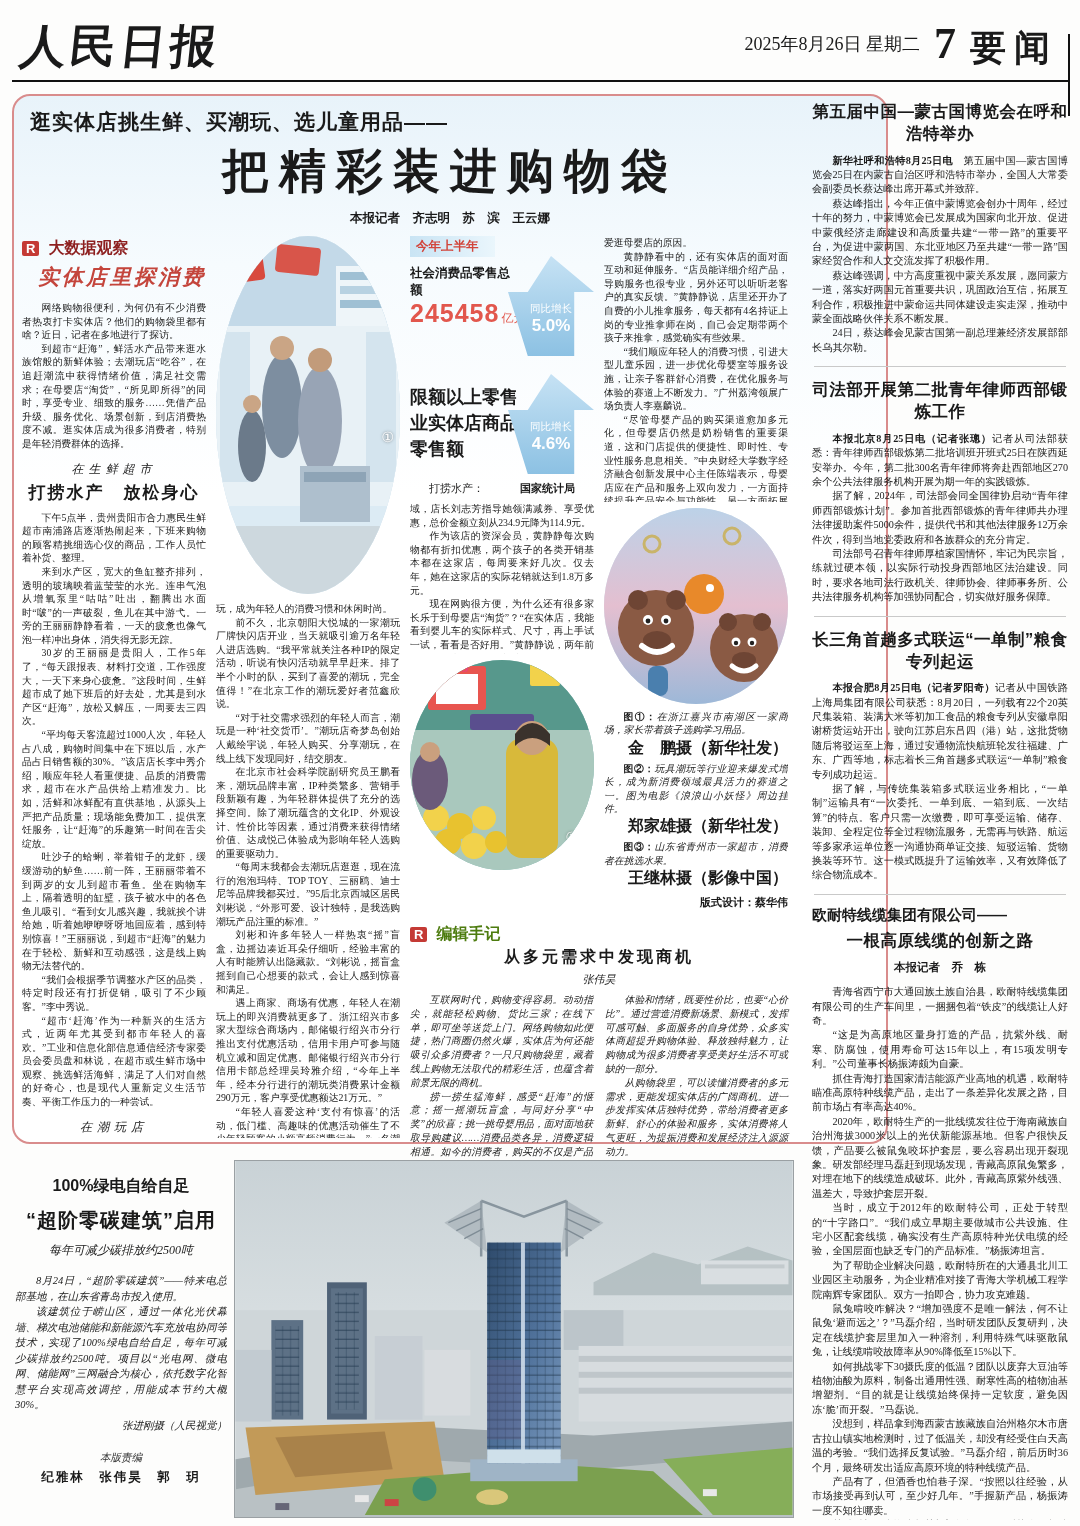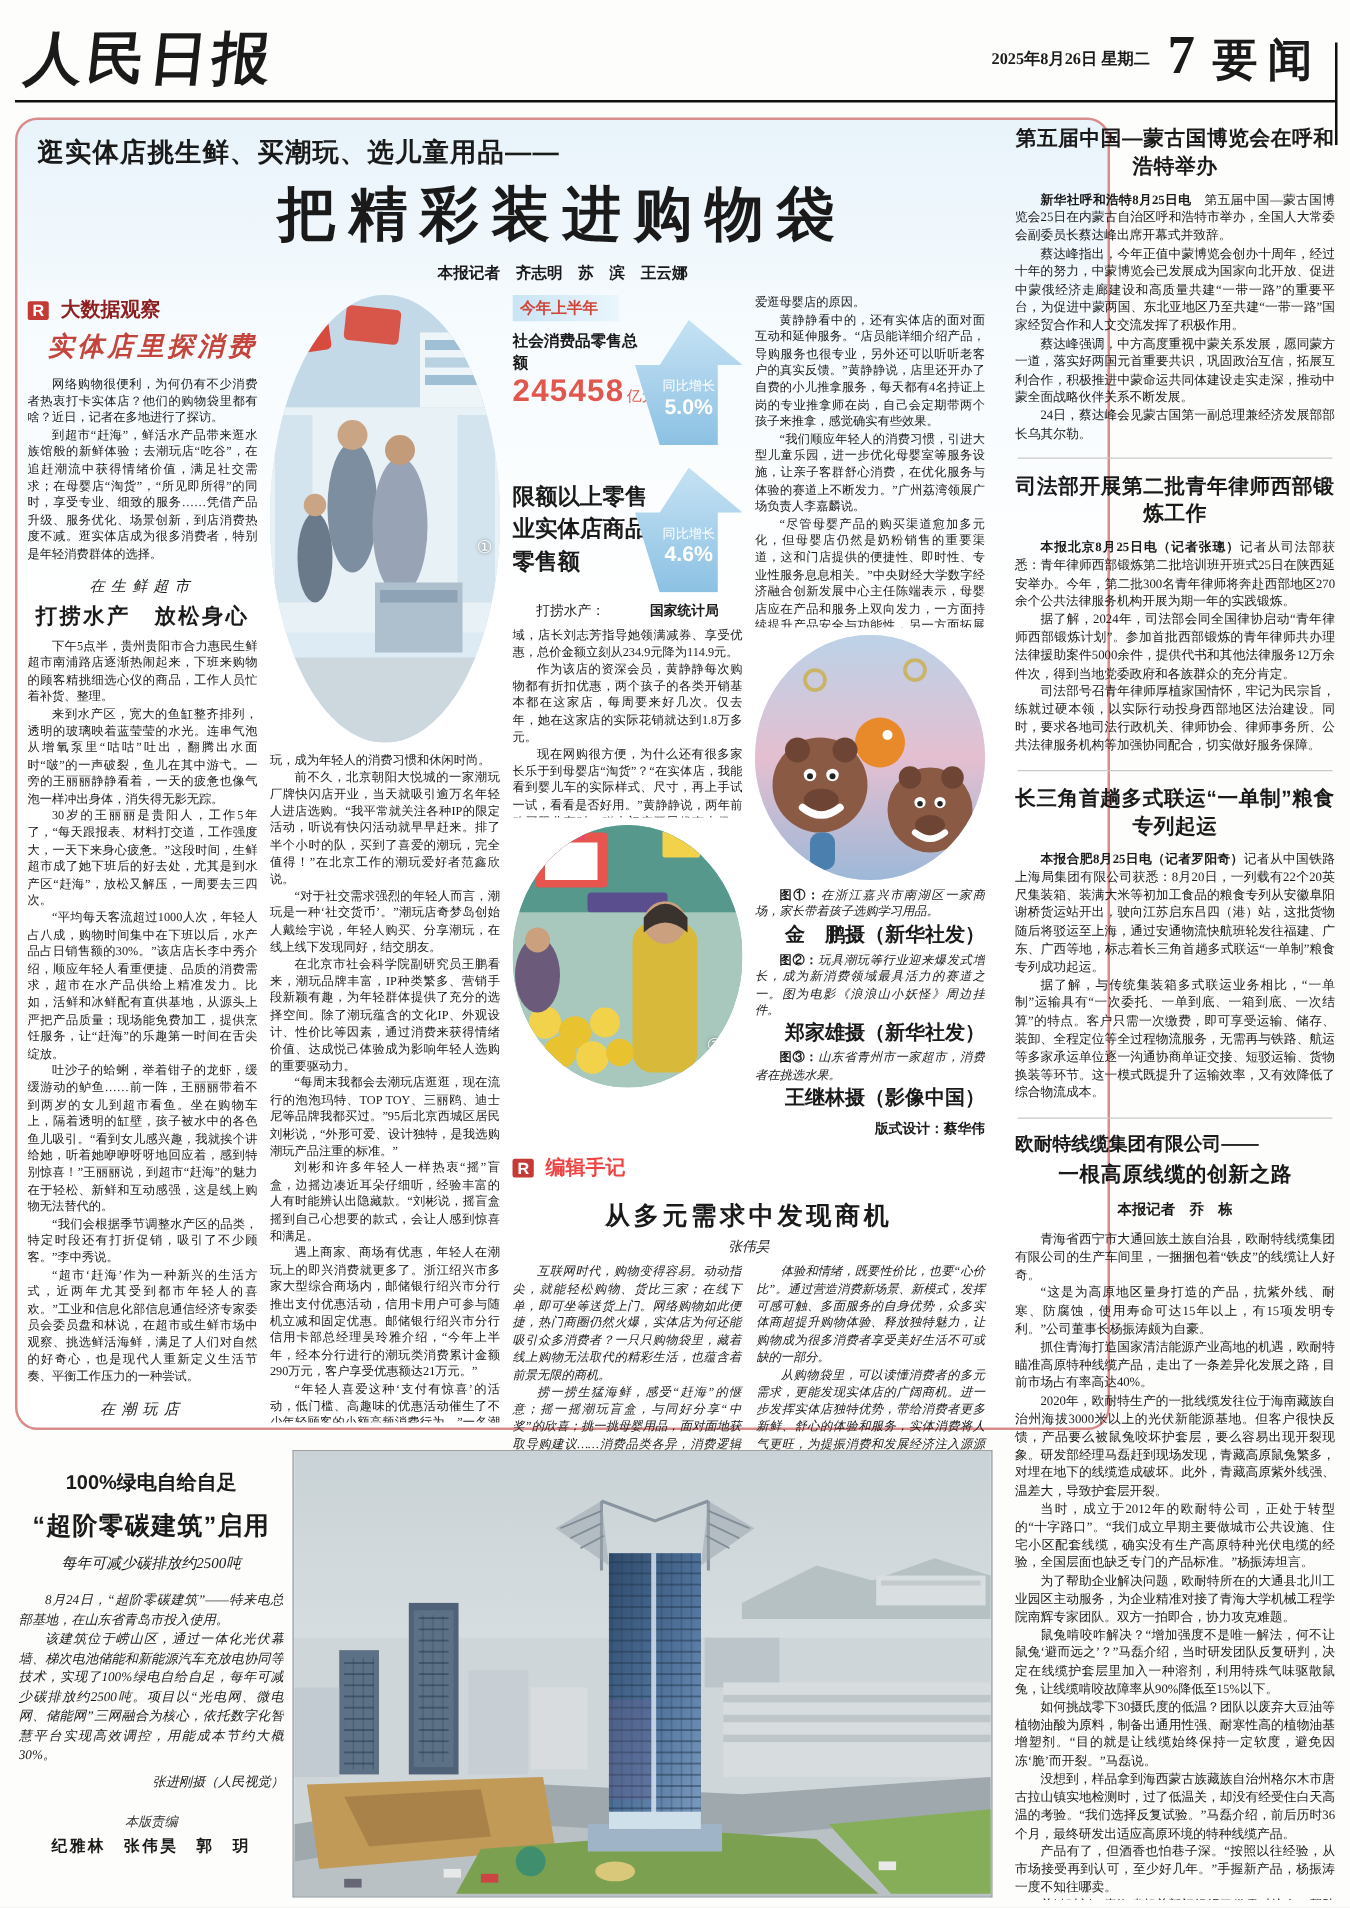--- a/index.html
+++ b/index.html
@@ -3,21 +3,21 @@
 <meta charset="utf-8">
 <style>
   html,body{margin:0;padding:0;background:#e9e9e9;}
   .page{position:relative;width:1080px;height:1526px;background:#fdfdfc;overflow:hidden;
         font-family:"Liberation Serif","DejaVu Serif",serif;color:#1a1a1a;}
   .sans{font-family:"Liberation Sans","DejaVu Sans",sans-serif;}
   
   .mast{position:absolute;left:20px;top:16px;font-size:46px;font-weight:900;letter-spacing:4px;
         font-family:"Liberation Serif","DejaVu Serif",serif;transform:skewX(-6deg);}
   .hdr-r{position:absolute;right:22px;top:22px;display:flex;align-items:flex-end;gap:14px;}
-  .hdr-date{font-size:13px;font-weight:700;padding-bottom:10px;}
+  .hdr-date{font-size:18px;font-weight:400;padding-bottom:10px;}
   .hdr-page{font-size:44px;font-weight:900;line-height:1;}
   .hdr-sec{font-size:36px;font-weight:900;letter-spacing:8px;line-height:1;
            font-family:"Liberation Sans","DejaVu Sans",sans-serif;}
   .hdr-rule{position:absolute;left:12px;right:12px;top:80px;height:2px;background:#111;}
   .hdr-notch{position:absolute;right:10px;top:34px;width:2px;height:82px;background:#111;}
   
   .feature{position:absolute;left:12px;top:94px;width:876px;height:1050px;
            border:2px solid #d98c8c;border-radius:18px;box-sizing:border-box;
            background:linear-gradient(180deg,#e8f3fa 0%,#f6fbfe 16%,#ffffff 38%);}
   .kicker{position:absolute;left:16px;top:12px;font-size:21px;font-weight:900;letter-spacing:1px;
@@ -67,27 +67,27 @@
   .ig-src b{font-weight:900;padding-left:36px;}
   .c3txt{height:152px;overflow:hidden;margin-bottom:4px;}
   .c4txt{height:266px;overflow:hidden;}
   .caps p{font-size:9.8px;line-height:13.4px;font-style:italic;margin:0;}
   .capno{font-style:normal;font-weight:700;}
   .cap-credit{display:block;text-align:right;font-style:normal;font-weight:700;margin:1px 0 3px;}
   .design{text-align:right;font-size:11px;font-weight:700;margin-top:6px;
           font-family:"Liberation Sans","DejaVu Sans",sans-serif;}
   
   .enote{position:absolute;left:388px;top:686px;width:378px;height:216px;background:#fff;}
-  .enote h2{margin:14px 0 4px;text-align:center;font-size:20px;font-weight:900;letter-spacing:3px;
+  .enote h2{margin:2px 0 4px;text-align:center;font-size:16px;font-weight:900;letter-spacing:3px;
             font-family:Liberation Sans, sans-serif;}
   .enauthor{text-align:center;font-size:11px;margin-bottom:6px;font-style:italic;}
   .encols{display:flex;gap:12px;}
   .encols>div{flex:1;}
   .encols p{margin:0;text-indent:2em;font-size:9.8px;line-height:13.8px;text-align:justify;font-style:italic;}
-  .obt.red{color:#ef4444;}
+  .obt.red{color:#4d7c0f;}
   
   .rcol{position:absolute;left:812px;top:96px;width:256px;height:1424px;overflow:hidden;}
   .rcol h3{margin:4px 0 9px;text-align:center;font-size:16.5px;font-weight:900;letter-spacing:.5px;
            font-family:"Liberation Sans","DejaVu Sans",sans-serif;line-height:1.35;}
   .rcol p{margin:0;text-indent:2em;font-size:10.2px;line-height:14.4px;text-align:justify;}
   .rcol p.lead{text-indent:2em;}
   .rcol p.lead b{font-weight:700;}
   .rcol hr{border:none;border-top:1px solid #c9c9c9;margin:11px 2px;}
   .a4kick{font-size:15px;font-weight:700;margin:2px 0 4px;
           font-family:"Liberation Sans","DejaVu Sans",sans-serif;}

